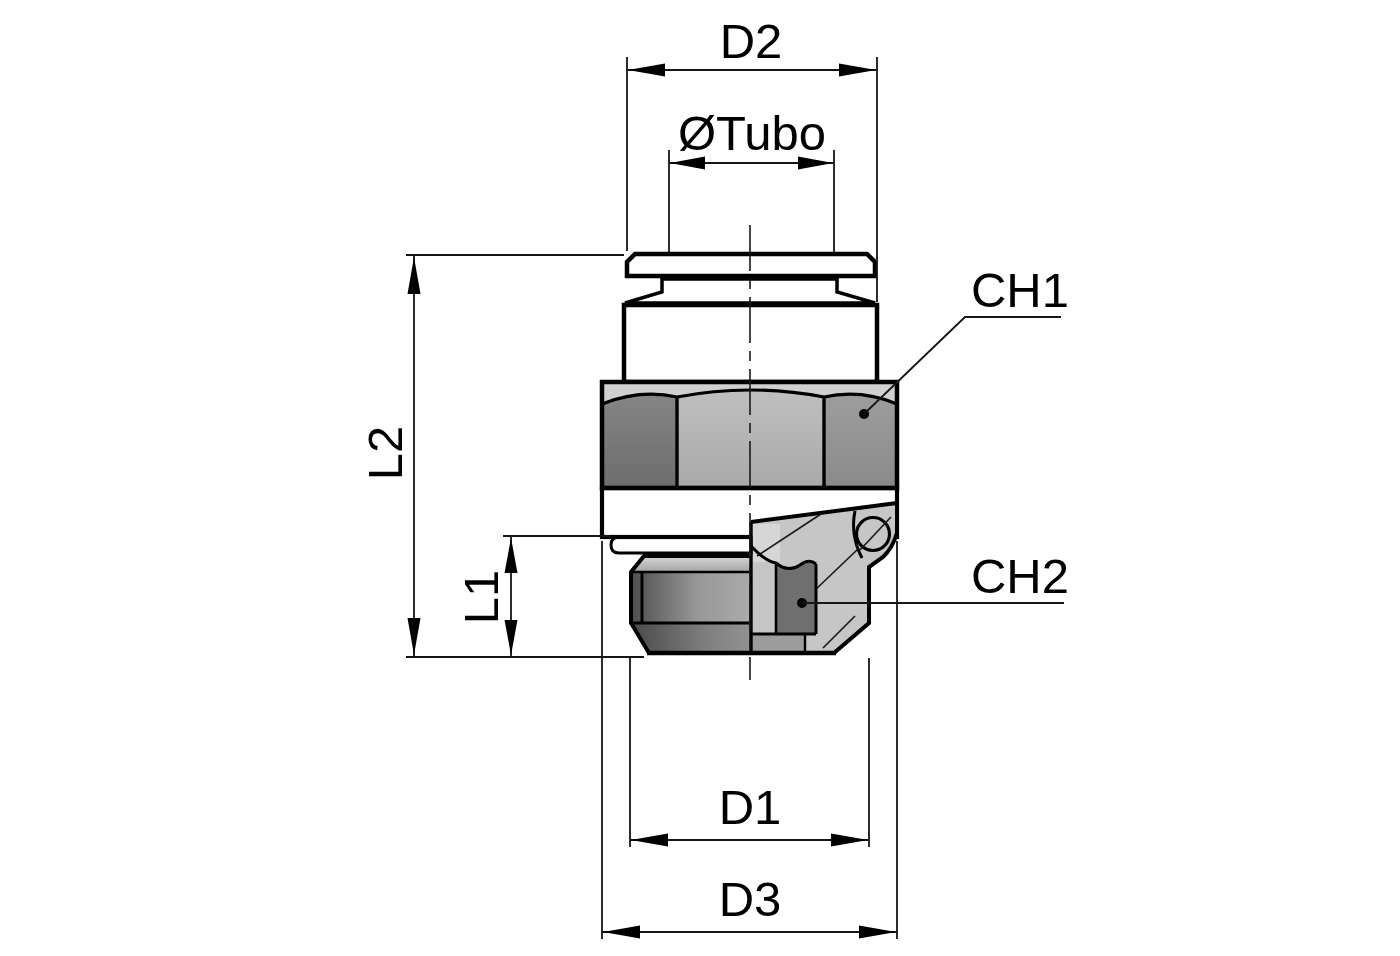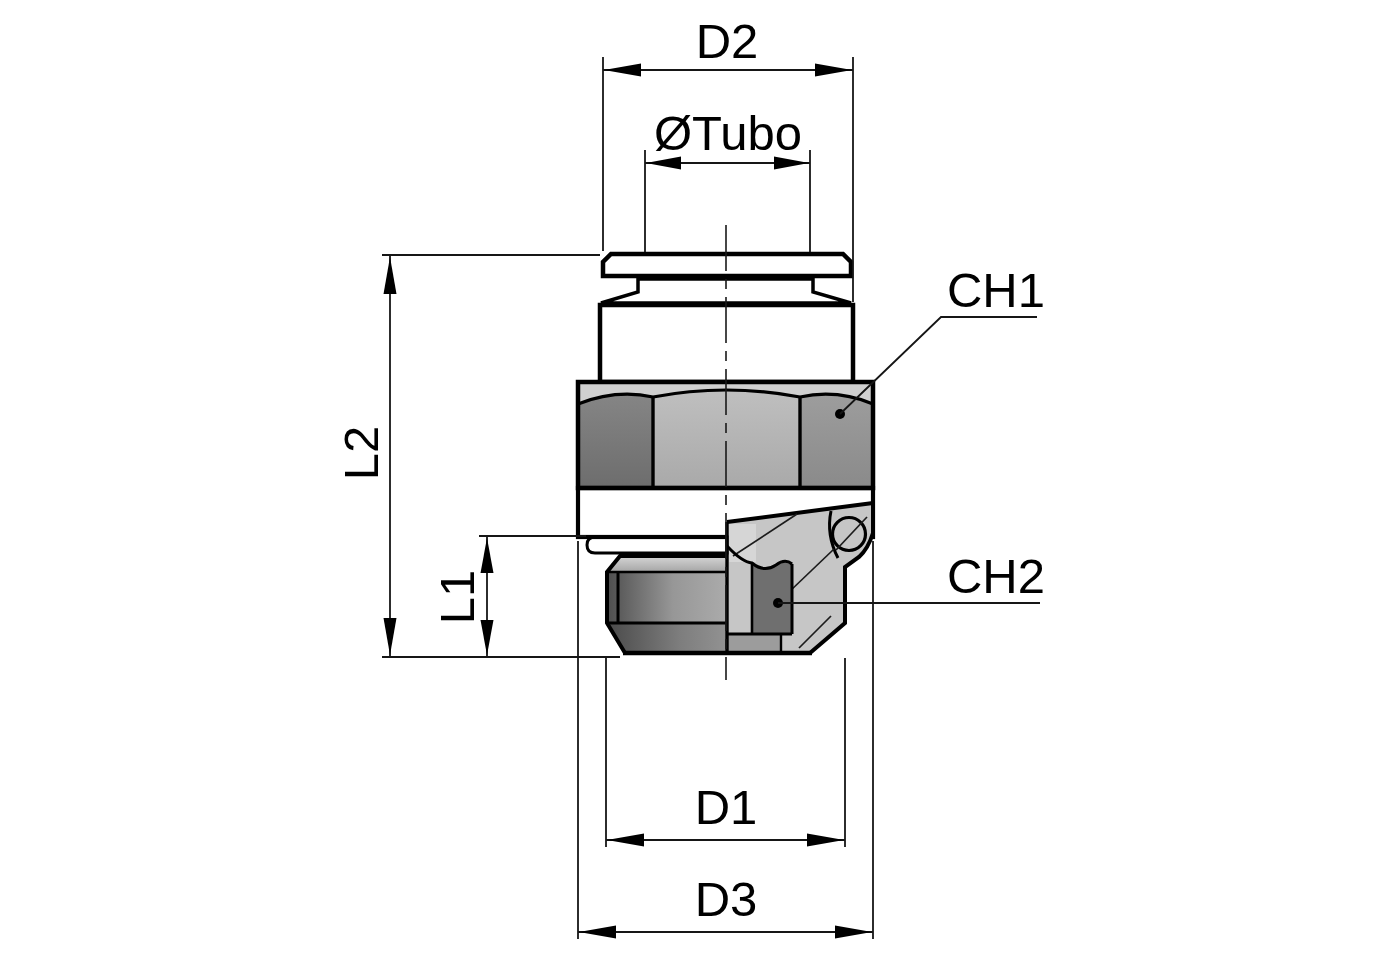--- a/index.html
+++ b/index.html
@@ -1,16 +1,16 @@
 <!DOCTYPE html>
 <html><head>
 <meta charset="utf-8">
 <style>
   html,body{margin:0;padding:0;background:#ffffff;}
-  .stage{width:1308px;height:956px;position:relative;background:#ffffff;overflow:hidden;}
+  .stage{width:1308px;height:956px;position:relative;background:#ffffff;overflow:hidden;margin-left:24px;}
   svg{display:block;}
   text{font-family:"Liberation Sans", sans-serif;fill:#000;}
   .dim-label{font-size:49px;}
   .dimline{stroke:#161616;stroke-width:1.8;fill:none;}
   .centerline{stroke:#1a1a1a;stroke-width:1.6;fill:none;}
   .hatch{stroke:#1c1c1c;stroke-width:1.7;fill:none;}
   .edge{stroke:#000;fill:none;}
   .arrow{fill:#000;stroke:none;}
 </style>
 </head>

